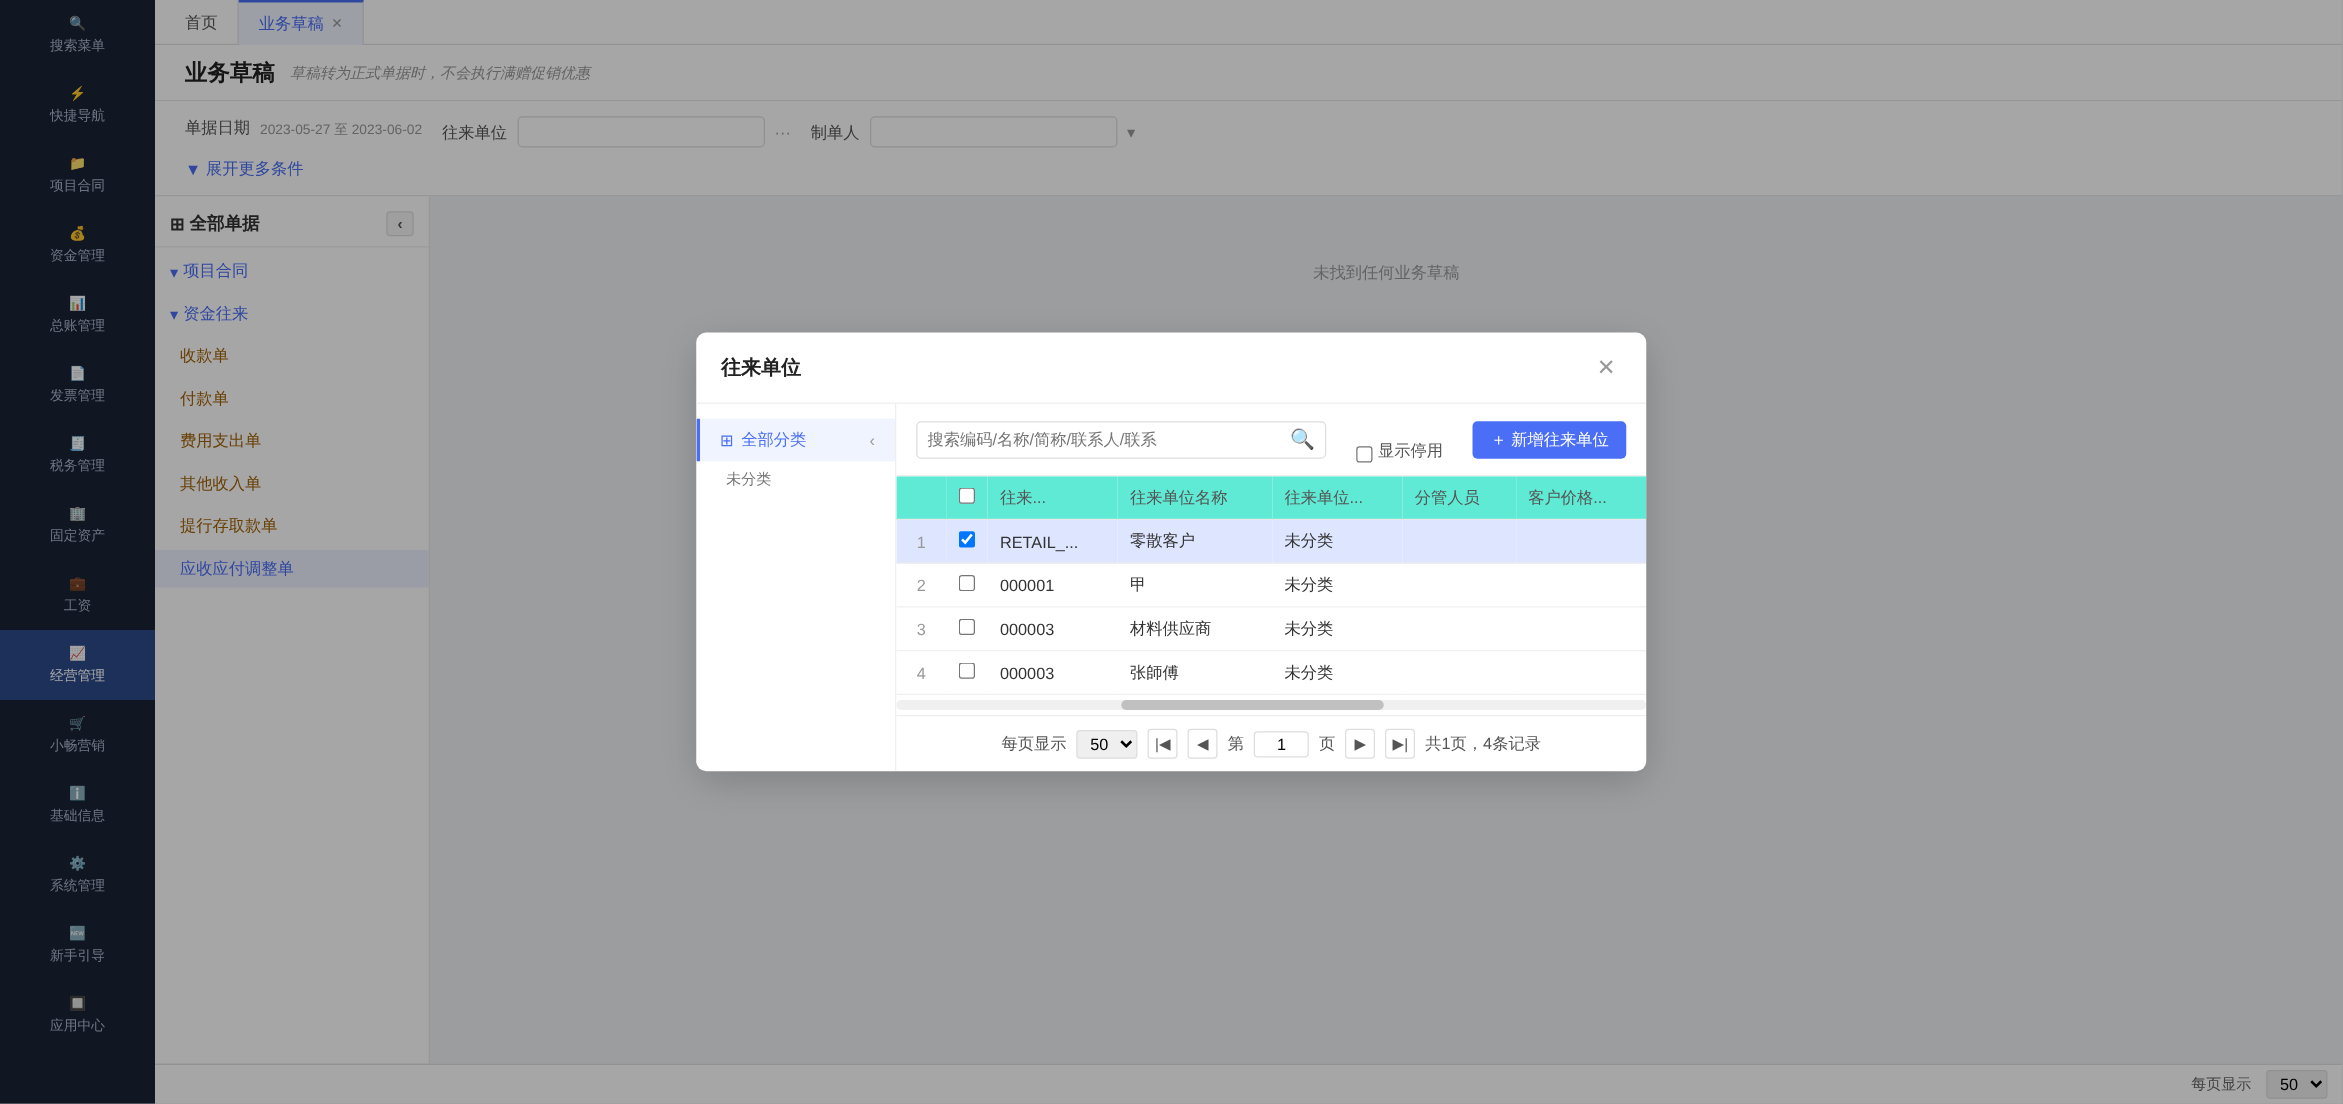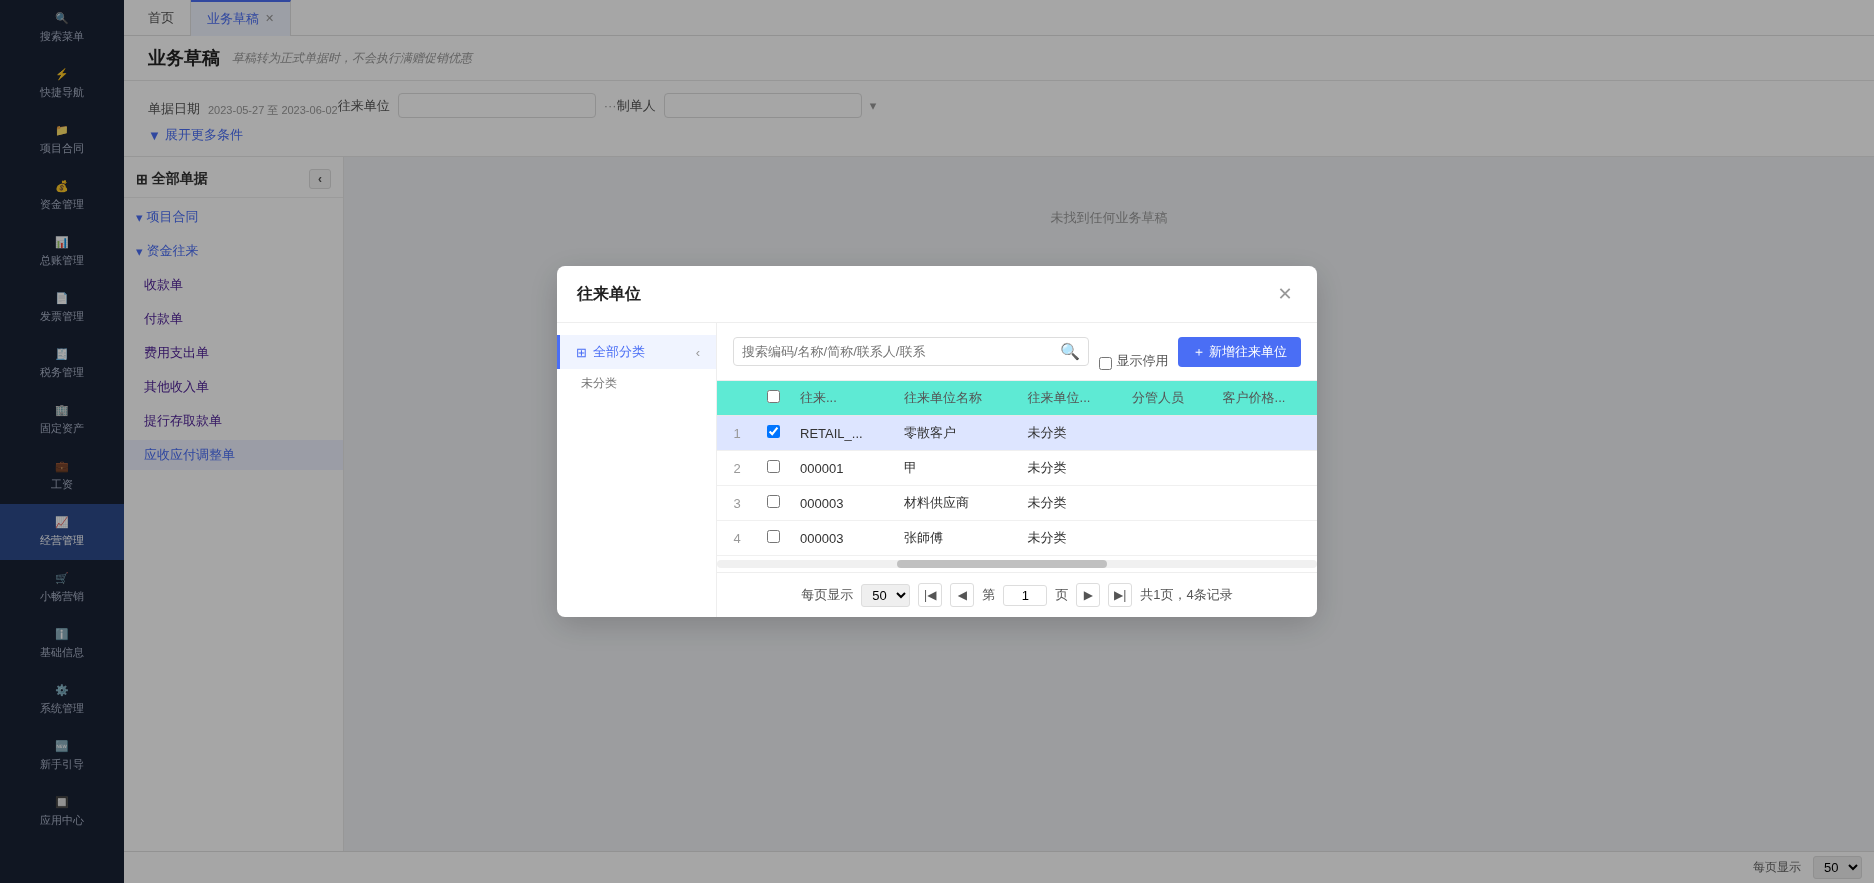--- a/index.html
+++ b/index.html
@@ -100,21 +100,22 @@
     }
 
     
     .filter-area {
       background: #fff;
       padding: 12px 24px;
       border-bottom: 1px solid #e8e8e8;
     }
     .filter-row {
       display: flex;
-      align-items: flex-end;
+      align-items: flex-start;
+      gap: 16px;
       flex-wrap: wrap;
       margin-bottom: 8px;
     }
     .filter-item {
       display: flex;
       align-items: center;
       gap: 8px;
       font-size: 13px;
     }
     .filter-label { color: #555; white-space: nowrap; }
@@ -174,21 +175,21 @@
       justify-content: space-between;
       padding: 0 12px 8px;
       font-size: 14px;
       font-weight: bold;
       color: #333;
       border-bottom: 1px solid #eee;
     }
     .left-nav-item {
       padding: 6px 20px;
       font-size: 13px;
-      color: #4c1d95;
+      color: #a16207;
       cursor: pointer;
       display: flex;
       align-items: center;
       gap: 6px;
     }
     .left-nav-item.active { background: #eef1ff; color: #4a6ef5; }
     .left-nav-parent {
       padding: 6px 12px;
       font-size: 13px;
       color: #333;
@@ -287,21 +288,21 @@
     .dialog-right {
       flex: 1;
       display: flex;
       flex-direction: column;
       overflow: hidden;
     }
     .dialog-toolbar {
       padding: 10px 16px;
       display: flex;
       align-items: center;
-      gap: 10px;
+      gap: 24px;
       border-bottom: 1px solid #eee;
     }
     .search-box {
       display: flex;
       align-items: center;
       border: 1px solid #ddd;
       border-radius: 4px;
       padding: 4px 8px;
       gap: 6px;
       flex: 1;

